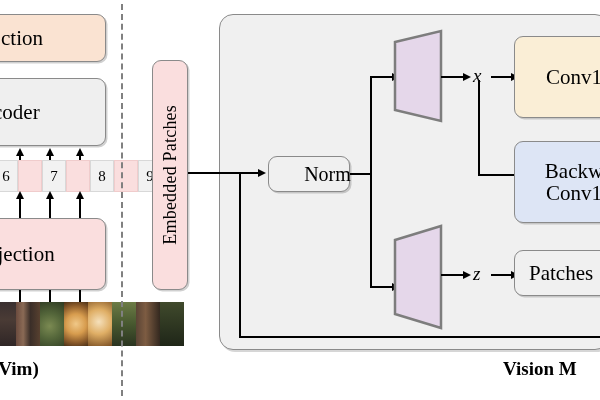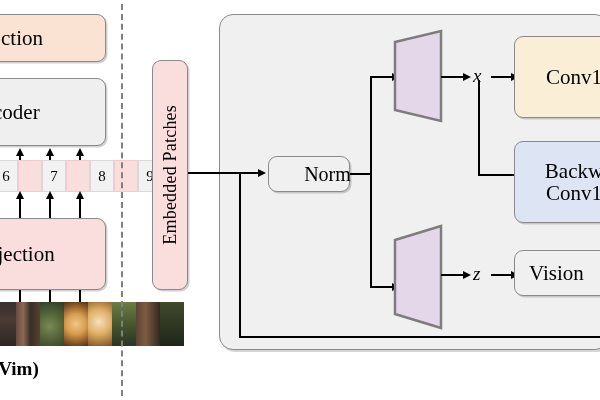--- a/index.html
+++ b/index.html
@@ -247,17 +247,18 @@
   <div class="abs node node-forward" style="left:514px;top:36px;width:120px;height:82px;flex-direction:column;font-size:21px;">
     <span>Conv1</span>
   </div>
 
   <div class="abs node node-backward" style="left:514px;top:141px;width:120px;height:82px;flex-direction:column;font-size:21px;">
     <span>Backw</span>
     <span>Conv1</span>
   </div>
 
   <div class="abs node node-activation" style="left:514px;top:250px;width:120px;height:46px;font-size:21px;justify-content:flex-start;padding-left:14px;">
-    <span>Vision</span>
-  </div>
-
+    <span>Patches</span>
+  </div>
+
+  <div class="abs caption" style="left:503px;top:358px;">Vision M</div>
 
 </div>
 
 </body></html>

